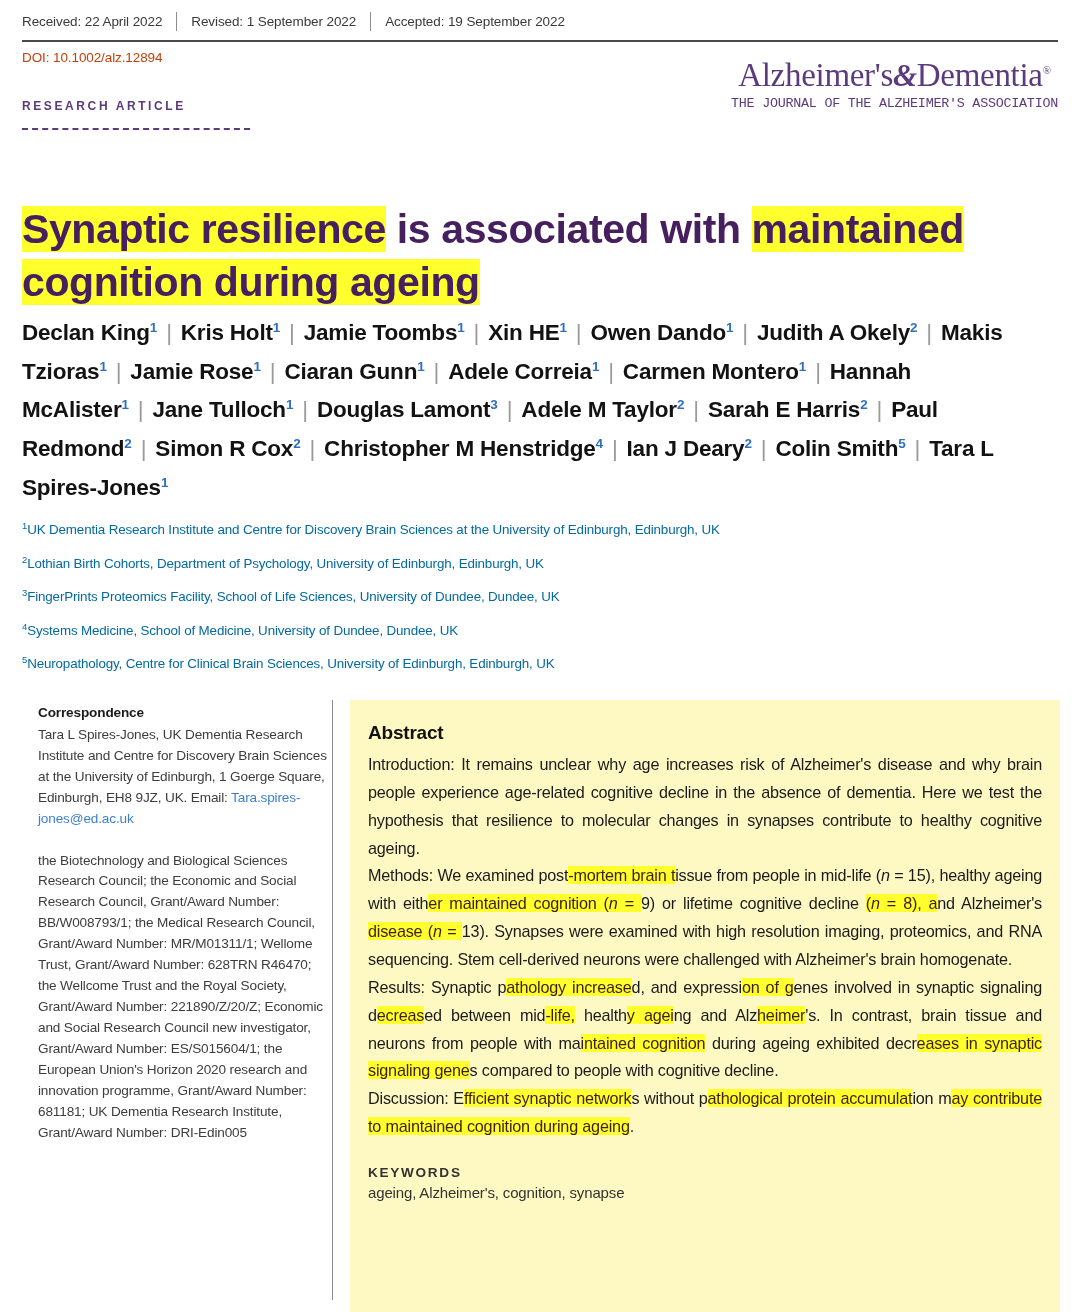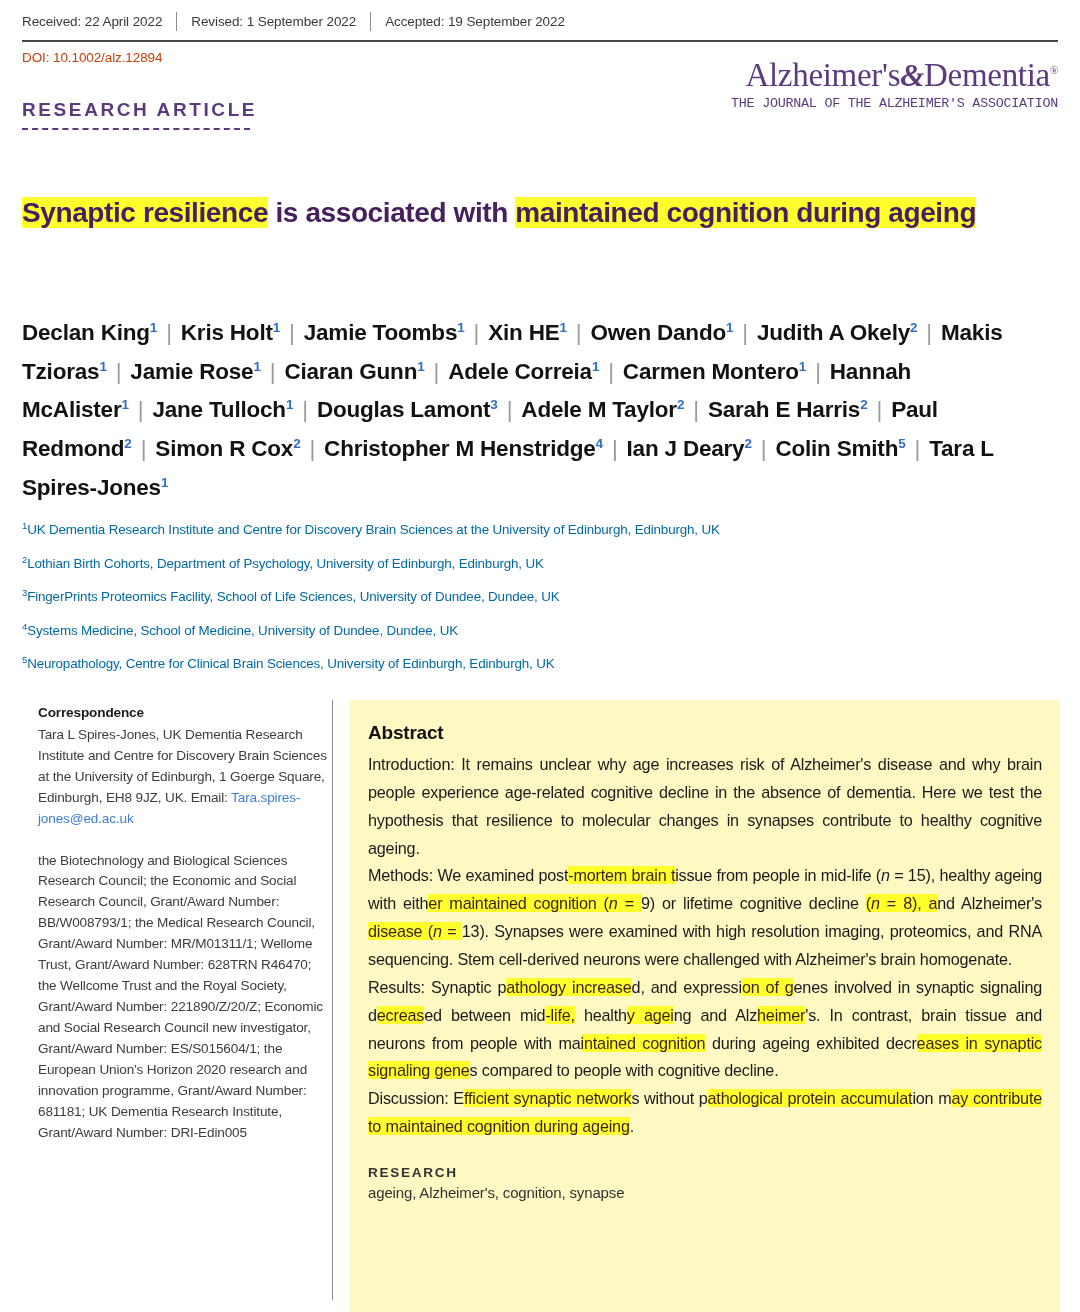--- a/index.html
+++ b/index.html
@@ -59,21 +59,21 @@
     font-size: 13.5px;
     color: #c2410c;
     letter-spacing: -0.1px;
   }
 
   
   .logo {
     position: absolute;
     right: 22px;
     top: 58px;
-    text-align: right;
+    text-align: center;
   }
   .logo-main {
     font-family: "Liberation Serif", serif;
     font-size: 33px;
     color: #5b3a7e;
     letter-spacing: -0.3px;
     line-height: 1.05;
     white-space: nowrap;
   }
   .logo-main .amp {
@@ -92,41 +92,41 @@
     letter-spacing: -0.25px;
     margin-top: 3px;
     white-space: nowrap;
   }
 
   
   .artlabel {
     position: absolute;
     left: 22px;
     top: 99px;
-    font-size: 19px;
+    font-size: 12px;
     font-weight: bold;
     letter-spacing: 2.6px;
     color: #5b3a7e;
   }
   .artlabel-rule {
     position: absolute;
     left: 22px;
     top: 128px;
     width: 228px;
     height: 0;
     border-top: 2.5px dashed #5b3a7e;
   }
 
   
   .title {
     position: absolute;
     left: 22px;
     top: 176px;
     width: 1010px;
-    font-size: 28px;
+    font-size: 41px;
     font-weight: bold;
     line-height: 1.29;
     color: #46205e;
     letter-spacing: -0.4px;
   }
   .hl {
     background: #ffff2e;
     color: #3d1f17;
   }
   .title .hl { color: #46205e; }
@@ -301,17 +301,17 @@
   </div>
 
   <div class="abstractbox">
     <h3>Abstract</h3>
     <div id="abstract-host">
         <p class="abs-p"><b>Introduction:</b><span> It remains unclear why age increases risk of Alzheimer's disease and why brain people experience age-related cognitive decline in the absence of dementia. Here we test the hypothesis that resilience to molecular changes in synapses contribute to healthy cognitive ageing.</span></p>
         <p class="abs-p"><b>Methods:</b><span> We examined post</span><span class="hl">-mortem brain t</span><span>issue from people in mid-life (</span><i>n</i><span> = 15), healthy ageing with eith</span><span class="hl">er maintained cognition (</span><i class="hl">n</i><span class="hl"> = </span><span>9) or lifetime cognitive decline </span><span class="hl">(</span><i class="hl">n</i><span class="hl"> = 8), a</span><span>nd Alzheimer's </span><span class="hl">disease (</span><i class="hl">n</i><span class="hl"> = </span><span>13). Synapses were examined with high resolution imaging, proteomics, and RNA sequencing. Stem cell-derived neurons were challenged with Alzheimer's brain homogenate.</span></p>
         <p class="abs-p"><b>Results:</b><span> Synaptic p</span><span class="hl">athology increase</span><span>d, and expressi</span><span class="hl">on of g</span><span>enes involved in synaptic signaling d</span><span class="hl">ecreas</span><span>ed between mid</span><span class="hl">-life,</span><span> health</span><span class="hl">y agei</span><span>ng and Alz</span><span class="hl">heimer</span><span>'s. In contrast, brain tissue and neurons from people with ma</span><span class="hl">intained cognition</span><span> during ageing exhibited decr</span><span class="hl">eases in synaptic signaling gene</span><span>s compared to people with cognitive decline.</span></p>
         <p class="abs-p"><b>Discussion:</b><span> E</span><span class="hl">fficient synaptic network</span><span>s without p</span><span class="hl">athological protein accumulat</span><span>ion m</span><span class="hl">ay contribute to maintained cognition during ageing</span><span>.</span></p>
       </div>
-    <div class="kw-label">RESEARCH</div>
+    <div class="kw-label">KEYWORDS</div>
     <div class="kw-list">ageing, Alzheimer's, cognition, synapse</div>
   </div>
 
 </div>
 
 </body></html>

